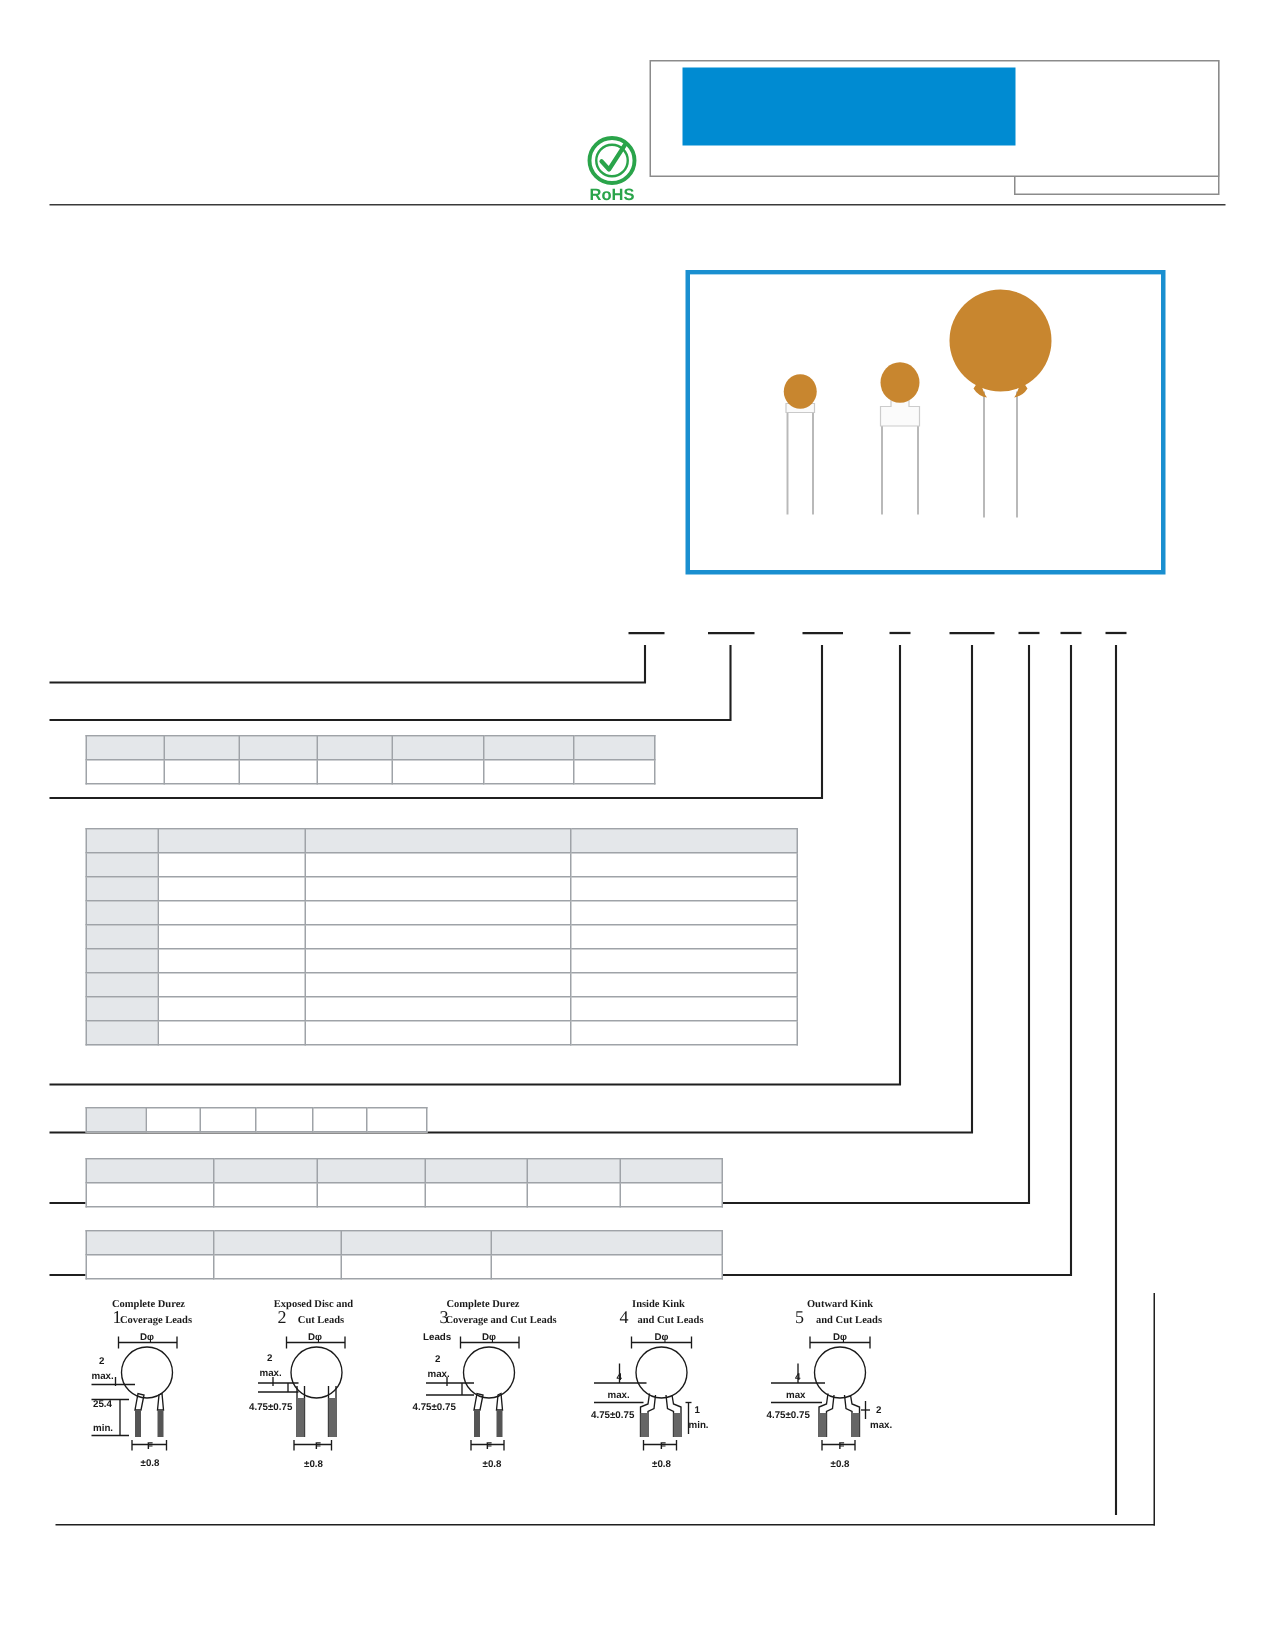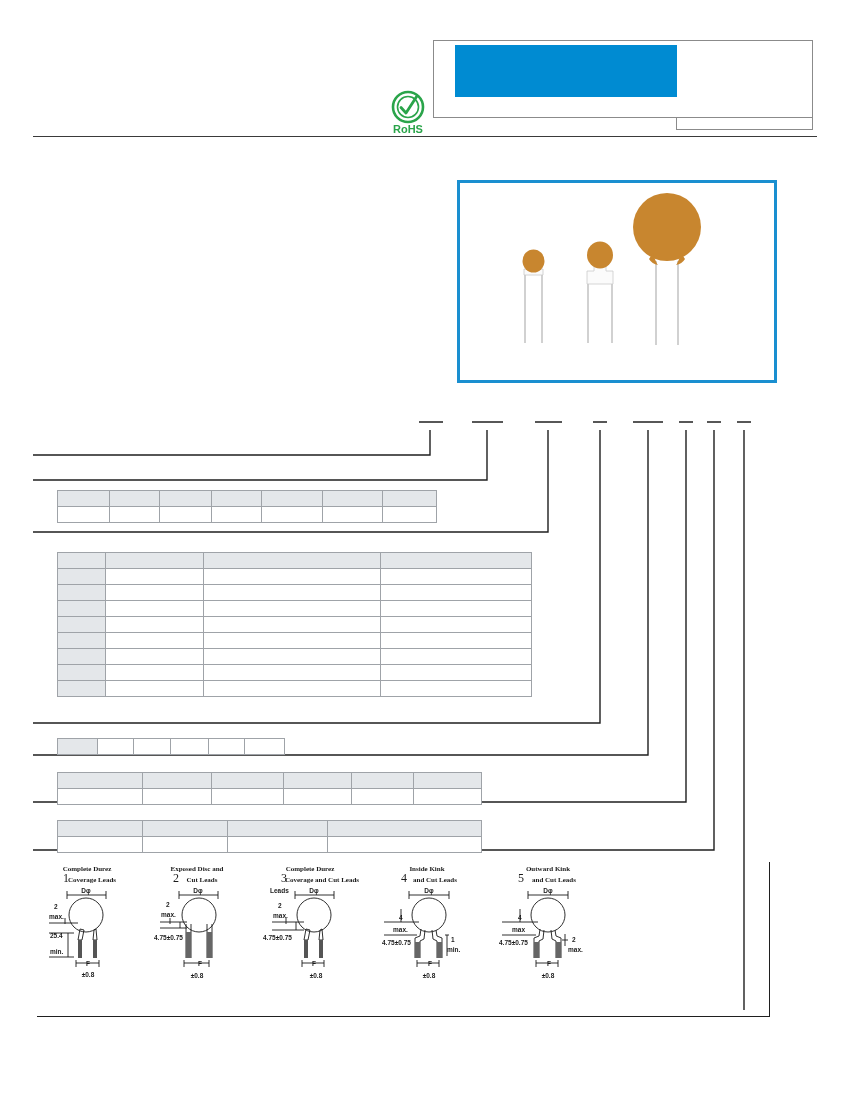--- a/index.html
+++ b/index.html
@@ -49,21 +49,21 @@
     border:1px solid #9fa3a8;
     background:#ffffff;
     height:15px;
     padding:0;
   }
   .tbl td.h{
     background:#e4e7ea;
   }
 
   
-  .dia-area{position:absolute;left:44px;top:862px;width:730px;height:150px;}
+  .dia-area{position:absolute;left:56px;top:862px;width:730px;height:150px;}
   .dia-area svg{display:block;}
   .bot-rule{position:absolute;left:37px;top:1016px;width:733px;height:0;border-top:1.6px solid #1f1f1f;}
   .bot-right{position:absolute;left:769px;top:862px;width:0;height:155px;border-left:1.4px solid #1f1f1f;}
 </style>
 </head>
 <body>
 
 <div class="page">
 
   <div class="rohs">

